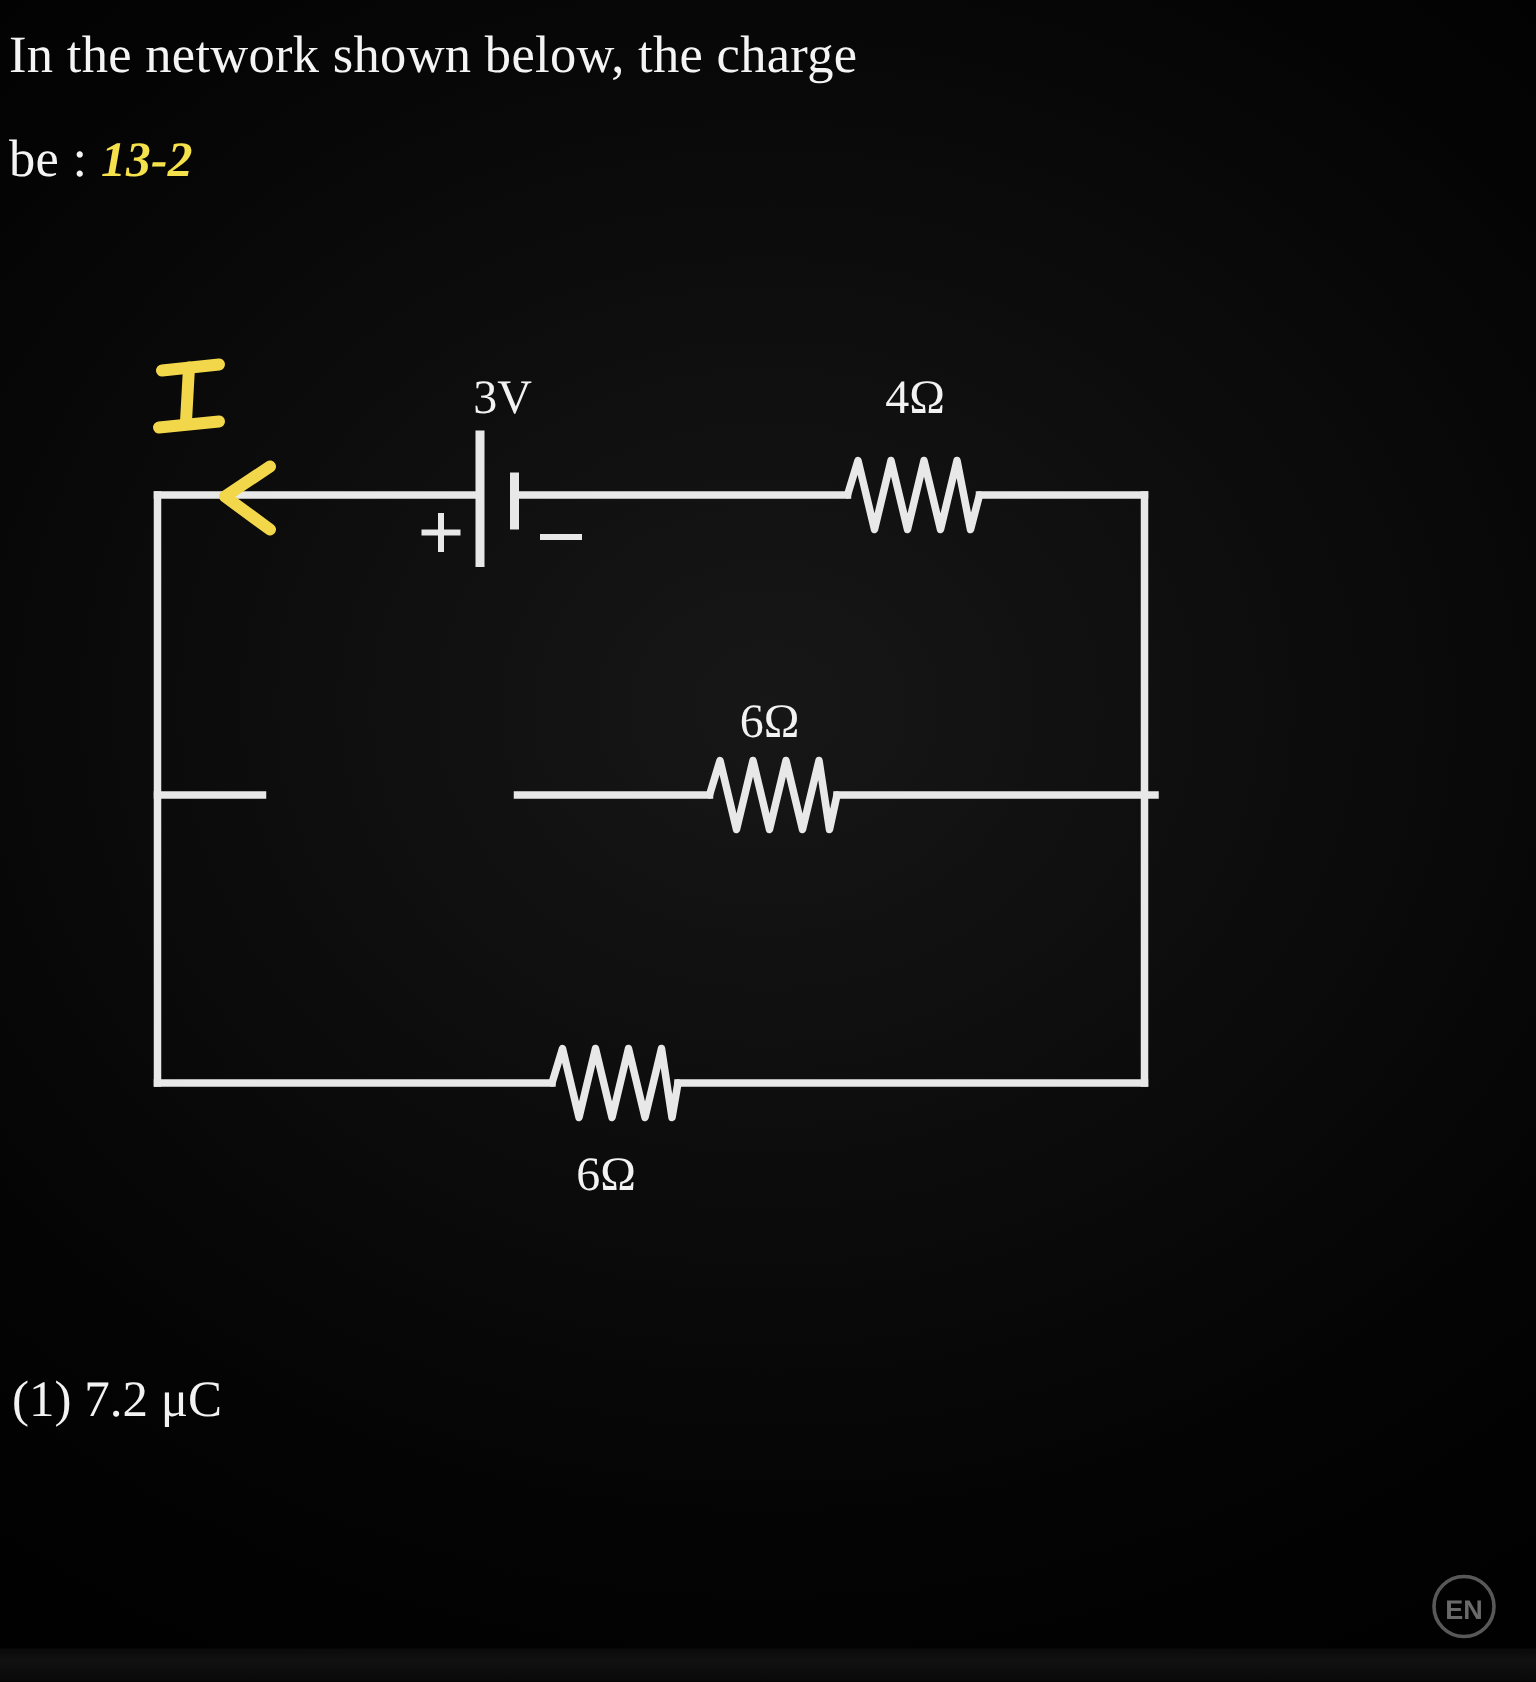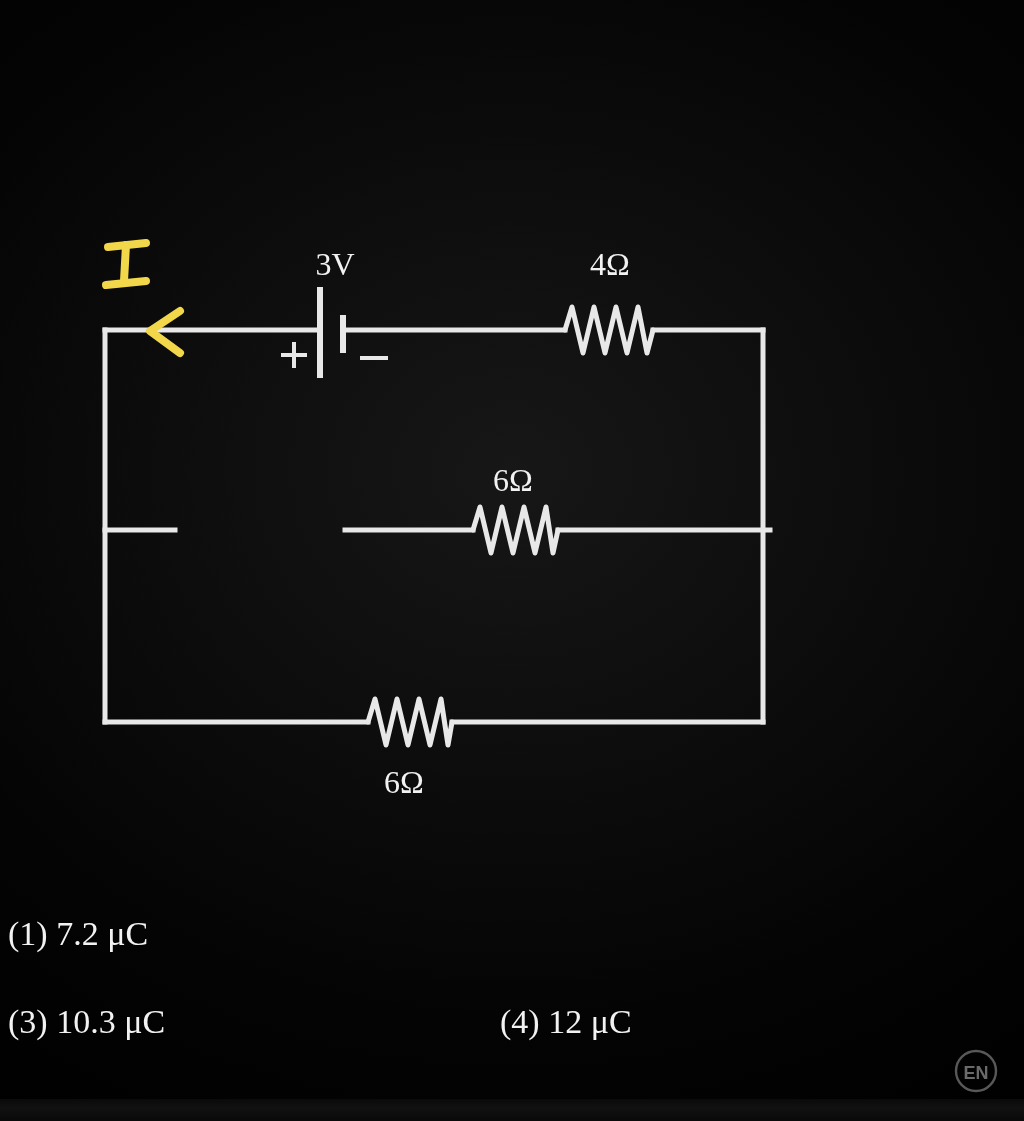--- a/index.html
+++ b/index.html
@@ -105,20 +105,33 @@
     width: 48px;
     height: 48px;
   }
 </style>
 </head>
 <body>
 
 <div class="page-wash"></div>
 
 <div class="question">
+  <span class="line q-line-1">
+    <span>In</span>
+    <span>the</span>
+    <span>network</span>
+    <span>shown</span>
+    <span>below,</span>
+    <span>the</span>
+    <span>charge</span>
+  </span>
+  <span class="line be-line">
+    <span>be :</span>
+    <span class="tag-yellow">13-2</span>
+  </span>
 </div>
 
 <div class="circuit">
   <svg width="1024" height="590" viewBox="0 0 1024 590" xmlns="http://www.w3.org/2000/svg">
     <g fill="none" stroke="#e8e8e8" stroke-width="5" stroke-linecap="square" stroke-linejoin="miter">
 
       <path d="M 105 105 L 320 105"></path>
 
       <path d="M 343 105 L 565 105"></path>
 
@@ -183,30 +196,20 @@
   </svg>
 </div>
 
 <div class="options">
   <div class="opt-row">
     <div class="opt opt-col-a">
       <span>(1)</span>
       <span>7.2 μC</span>
     </div>
   </div>
-  <div class="opt-row">
-    <div class="opt opt-col-a">
-      <span>(3)</span>
-      <span>10.3 μC</span>
-    </div>
-    <div class="opt opt-col-b">
-      <span>(4)</span>
-      <span>12 μC</span>
-    </div>
-  </div>
 </div>
 
 <div class="watermark">
   <svg width="48" height="48" viewBox="0 0 48 48" xmlns="http://www.w3.org/2000/svg">
     <circle cx="24" cy="24" r="20" fill="none" stroke="#585858" stroke-width="2.4"></circle>
     <text x="24" y="32" text-anchor="middle" font-family="Liberation Sans, sans-serif" font-size="18" font-weight="bold" fill="#6a6a6a">
       <tspan>EN</tspan>
     </text>
   </svg>
 </div>

